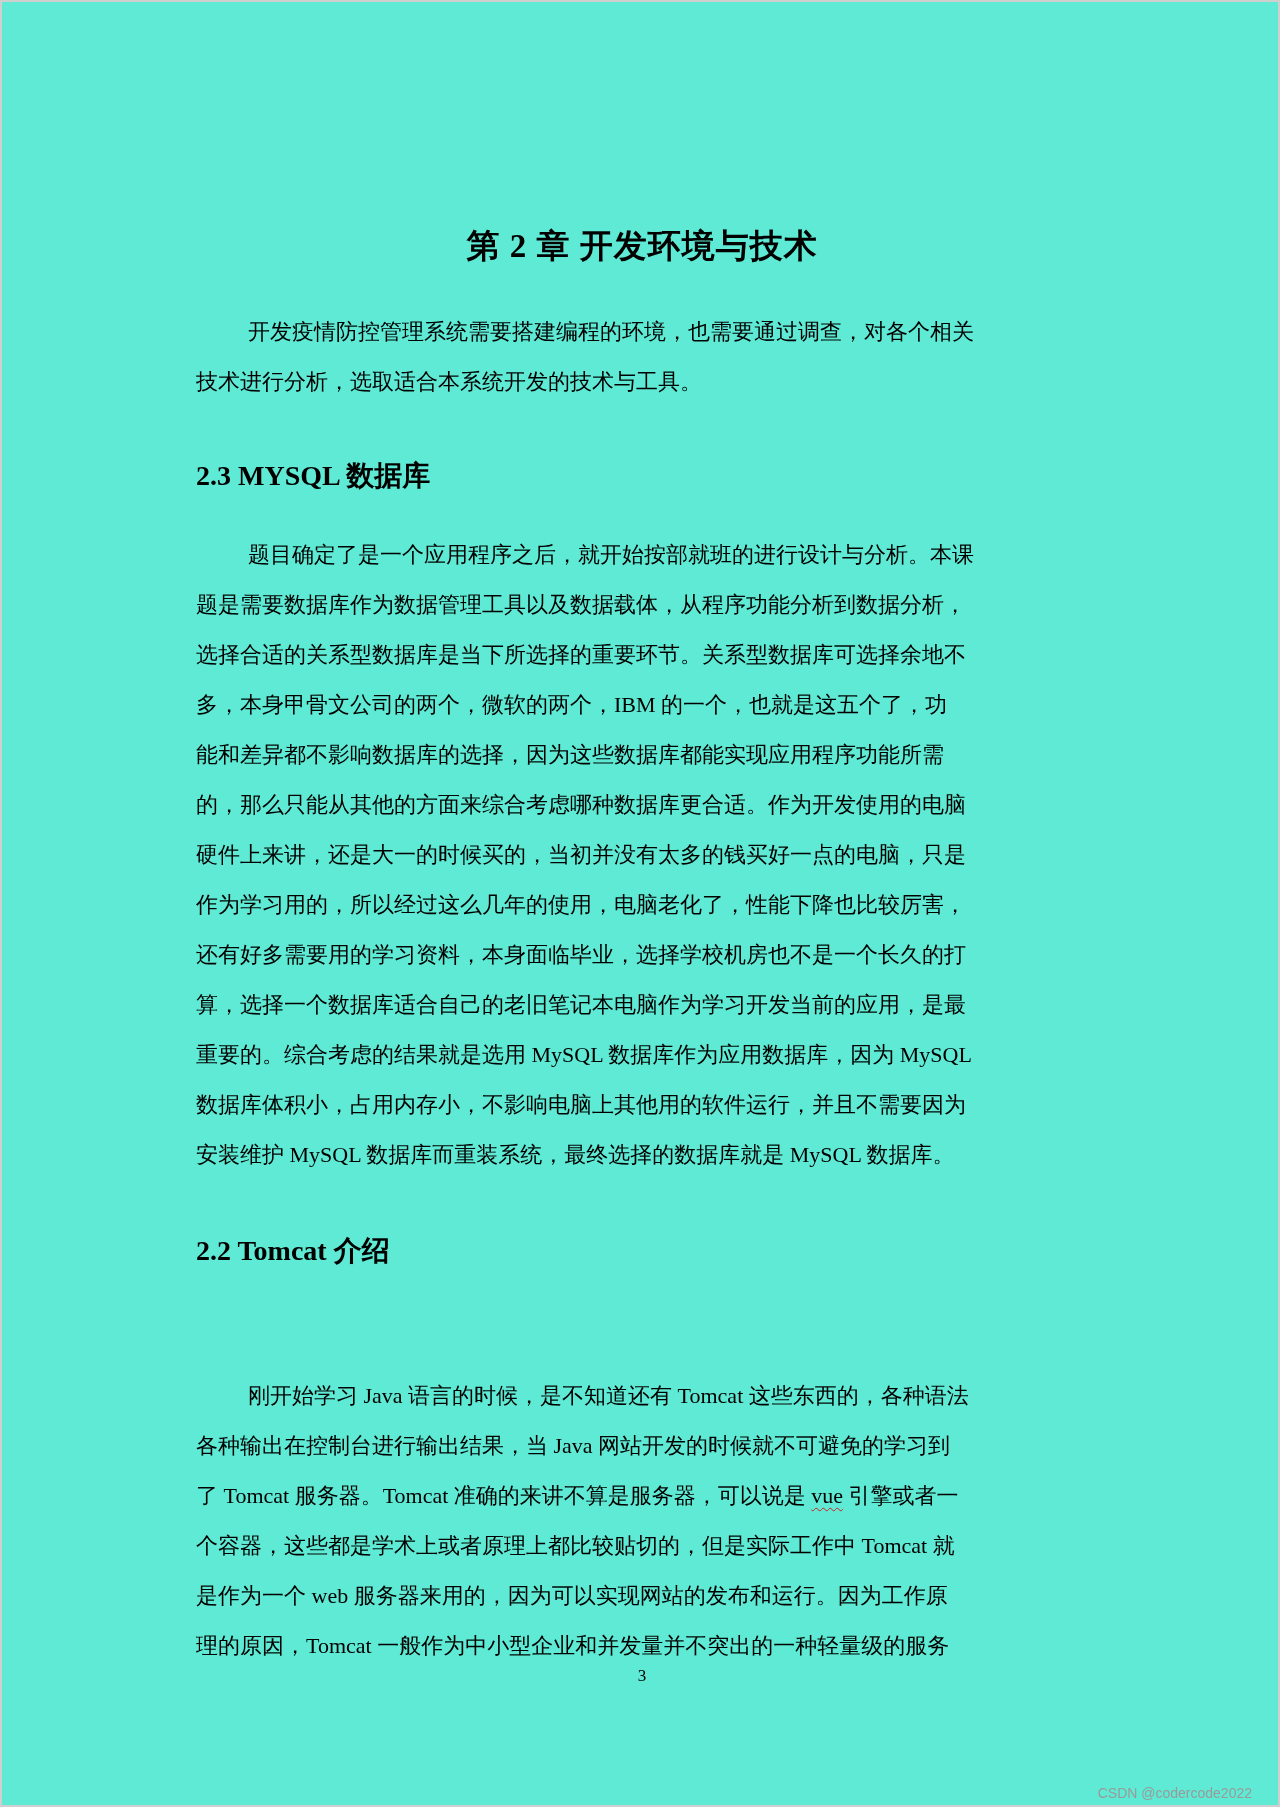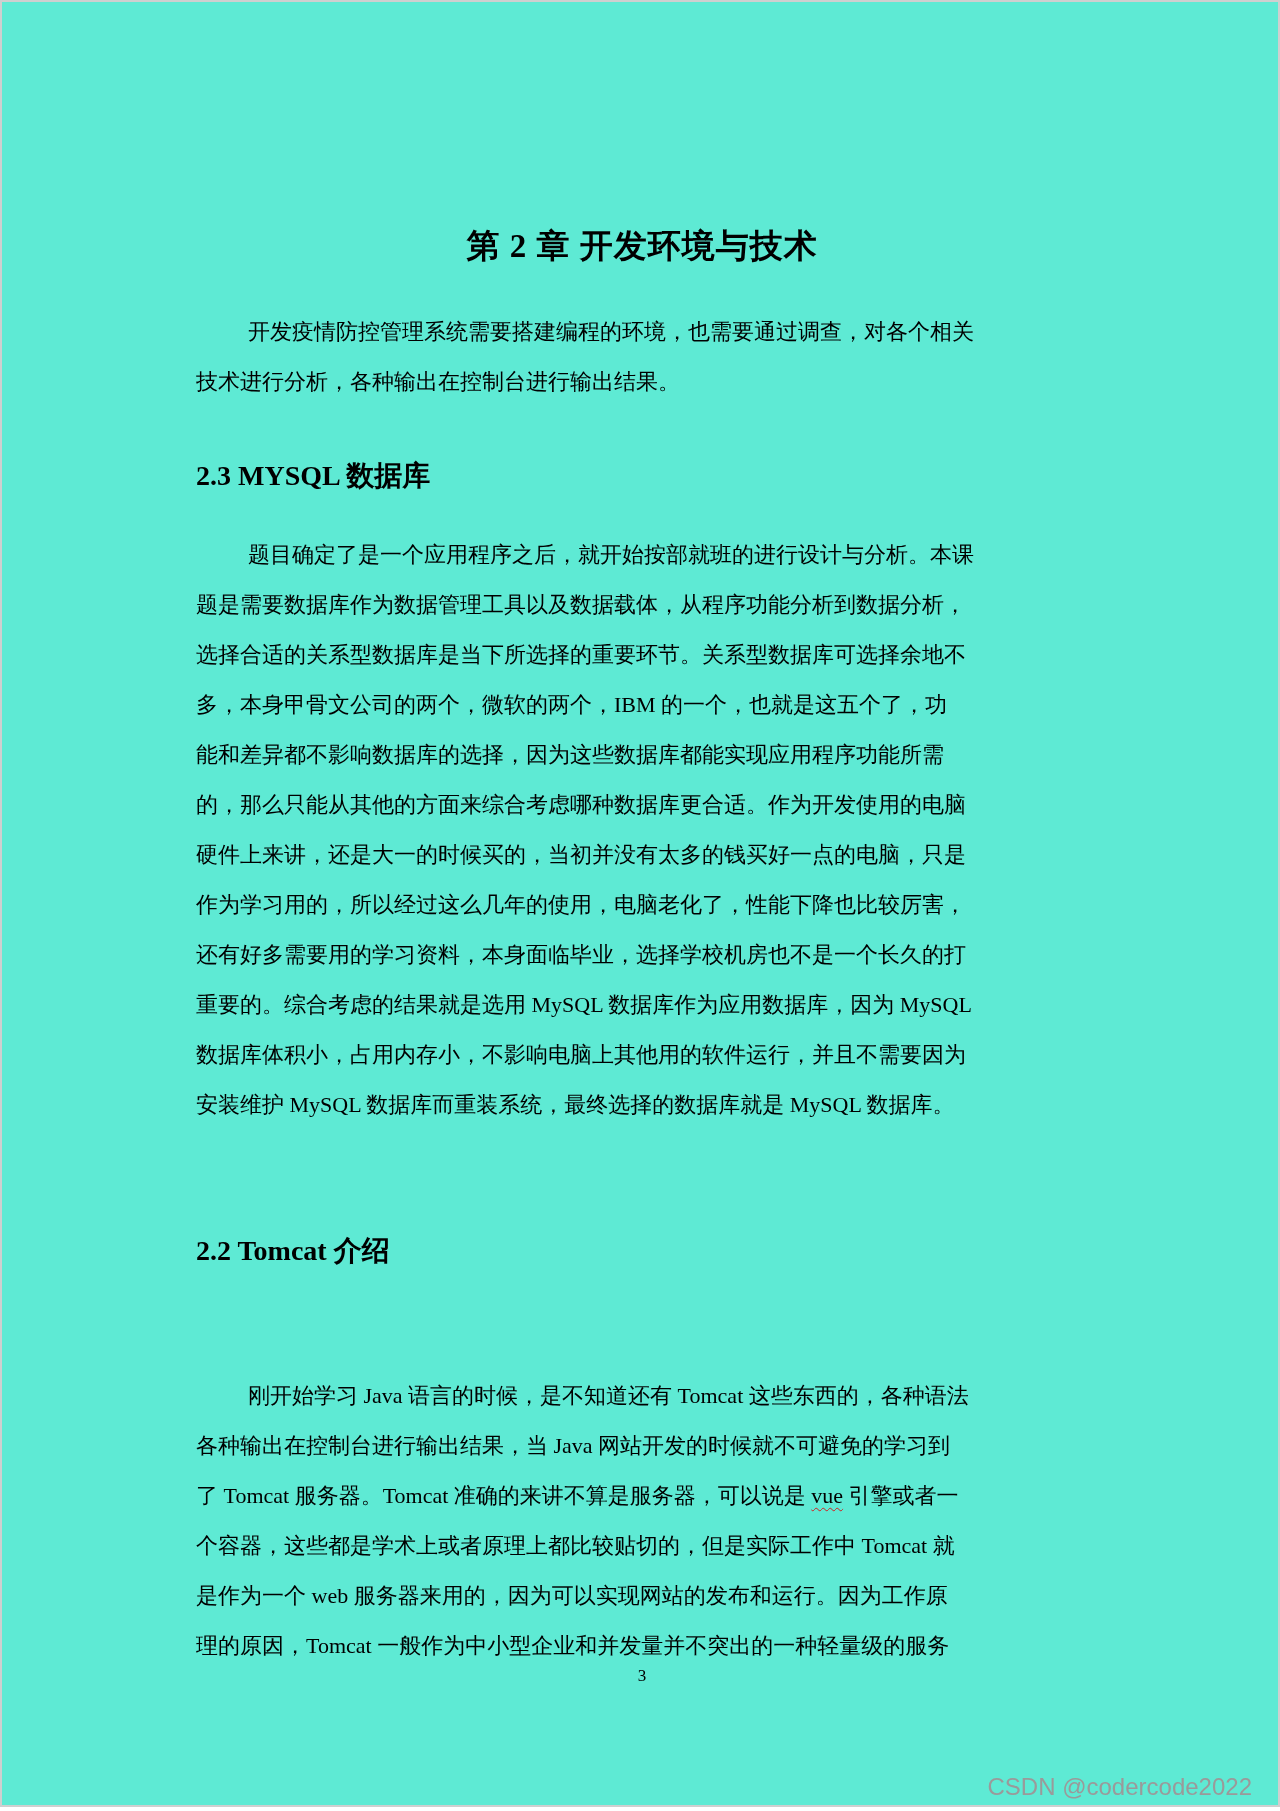--- a/index.html
+++ b/index.html
@@ -30,47 +30,48 @@
       text-decoration: underline wavy #d02020; text-decoration-thickness: 1px;
       text-underline-offset: 4px;
     }
     .page-number {
       position: absolute; left: 0; width: 1280px; top: 1664px;
       text-align: center; font-size: 17px;
     }
     .watermark {
       position: absolute; right: 28px; bottom: 10px;
       font-family: "Liberation Sans", "DejaVu Sans", sans-serif;
-      font-size: 24px; color: #9a9a9a;
+      font-size: 14px; color: #9a9a9a;
     }
   </style>
 </head>
 <body>
 
 <div class="page">
 
   <h1 class="chapter-title serif" style="margin:0;">第 2 章  开发环境与技术</h1>
 
   <p class="para serif" style="top:305px;">
     <span class="line first">开发疫情防控管理系统需要搭建编程的环境，也需要通过调查，对各个相关</span>
-    <span class="line">技术进行分析，各种输出在控制台进行输出结果。</span>
+    <span class="line">技术进行分析，选取适合本系统开发的技术与工具。</span>
   </p>
 
   <h2 class="h2 serif" style="top:455px;">2.3 MYSQL 数据库</h2>
 
   <p class="para serif" style="top:528px;">
     <span class="line first">题目确定了是一个应用程序之后，就开始按部就班的进行设计与分析。本课</span>
     <span class="line">题是需要数据库作为数据管理工具以及数据载体，从程序功能分析到数据分析，</span>
     <span class="line">选择合适的关系型数据库是当下所选择的重要环节。关系型数据库可选择余地不</span>
     <span class="line">多，本身甲骨文公司的两个，微软的两个，IBM 的一个，也就是这五个了，功</span>
     <span class="line">能和差异都不影响数据库的选择，因为这些数据库都能实现应用程序功能所需</span>
     <span class="line">的，那么只能从其他的方面来综合考虑哪种数据库更合适。作为开发使用的电脑</span>
     <span class="line">硬件上来讲，还是大一的时候买的，当初并没有太多的钱买好一点的电脑，只是</span>
     <span class="line">作为学习用的，所以经过这么几年的使用，电脑老化了，性能下降也比较厉害，</span>
     <span class="line">还有好多需要用的学习资料，本身面临毕业，选择学校机房也不是一个长久的打</span>
+    <span class="line">算，选择一个数据库适合自己的老旧笔记本电脑作为学习开发当前的应用，是最</span>
     <span class="line">重要的。综合考虑的结果就是选用 MySQL 数据库作为应用数据库，因为 MySQL</span>
     <span class="line">数据库体积小，占用内存小，不影响电脑上其他用的软件运行，并且不需要因为</span>
     <span class="line">安装维护 MySQL 数据库而重装系统，最终选择的数据库就是 MySQL 数据库。</span>
   </p>
 
   <h2 class="h2 serif" style="top:1230px;">2.2 Tomcat  介绍</h2>
 
   <p class="para serif" style="top:1369px;">
     <span class="line first">刚开始学习 Java 语言的时候，是不知道还有 Tomcat 这些东西的，各种语法</span>
     <span class="line">各种输出在控制台进行输出结果，当 Java 网站开发的时候就不可避免的学习到</span>

